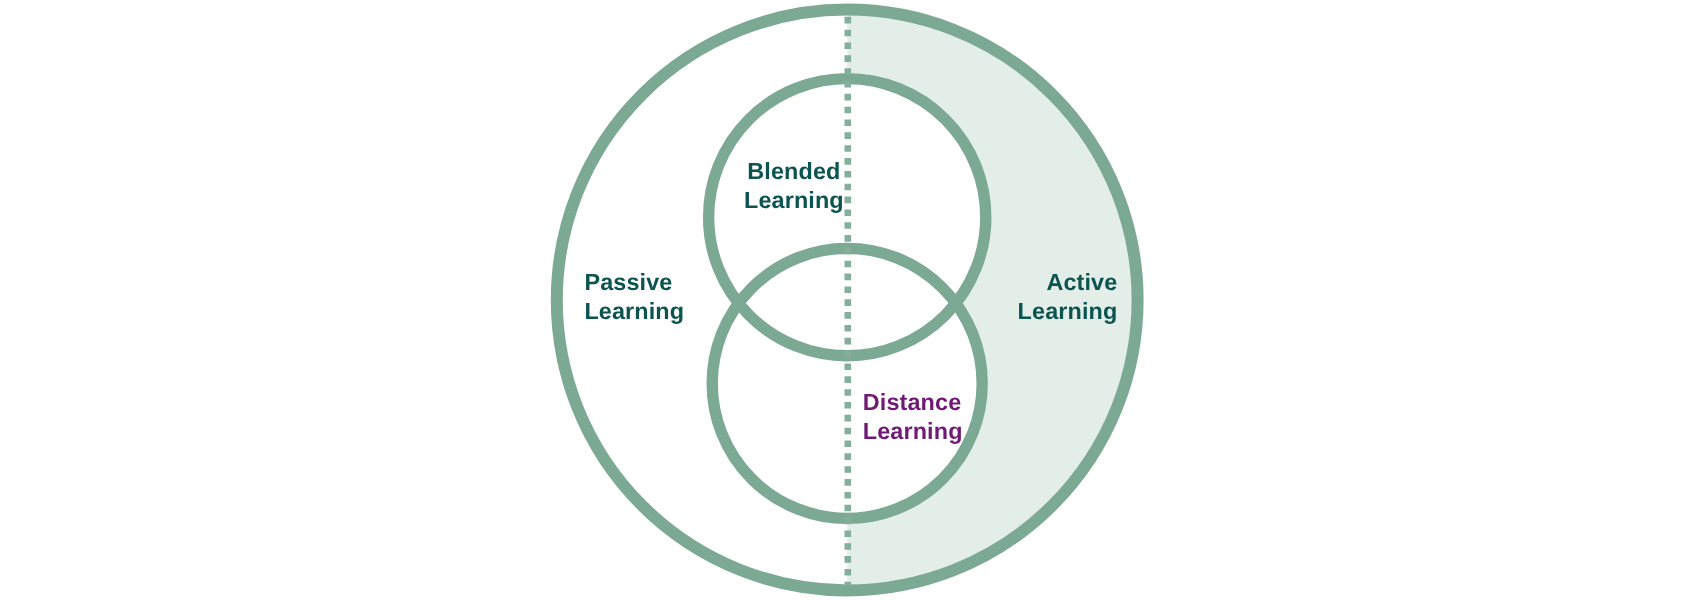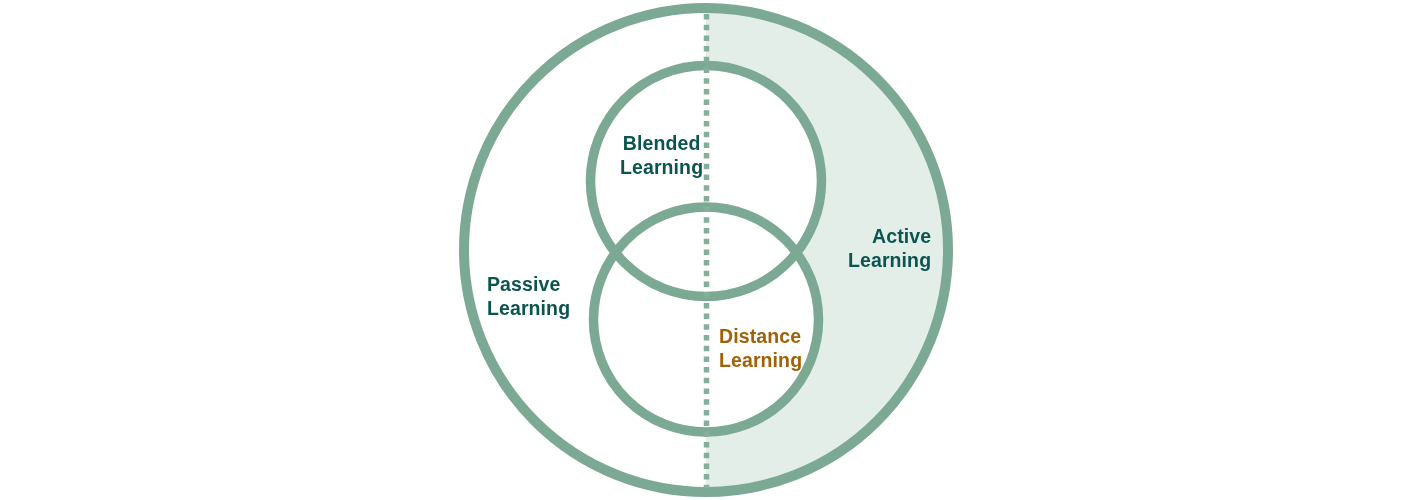--- a/index.html
+++ b/index.html
@@ -25,21 +25,21 @@
   .label {
     position: absolute;
     font-family: "Liberation Sans", sans-serif;
     font-size: 19.5px;
     line-height: 24px;
     font-weight: 600;
     letter-spacing: 0.1px;
     white-space: pre-line;
     color: #0B5450;
   }
-  .label-passive  { left: 487px; top: 224px; margin-top: 48px; }
+  .label-passive  { left: 487px; top: 224px; }
   .label-blended  { left: 620px; top: 131px; }
   .label-active   { left: 848px; top: 224px; text-align: right; }
   .label-distance { left: 719px; top: 324px; }
 </style>
 </head>
 <body>
 
 <div class="stage">
 
   <svg width="1408" height="500" viewBox="0 0 1408 500">
@@ -61,19 +61,19 @@
 
     <line x1="706.5" y1="14" x2="706.5" y2="488" stroke-width="5.5" stroke-dasharray="5.5 5.2" stroke-linecap="butt" stroke="#85AE9B"></line>
   </svg>
 
   <div class="label label-passive" style="color: rgb(11, 84, 80);">Passive
 Learning</div>
 
   <div class="label label-blended" style="color: rgb(11, 84, 80); text-align: center;">Blended
 Learning</div>
 
-  <div class="label label-distance" style="color: #a16207;">Distance
+  <div class="label label-distance" style="color: #701a75;">Distance
 Learning</div>
 
   <div class="label label-active" style="color: rgb(11, 84, 80);">Active
 Learning</div>
 
 </div>
 
 </body></html>

